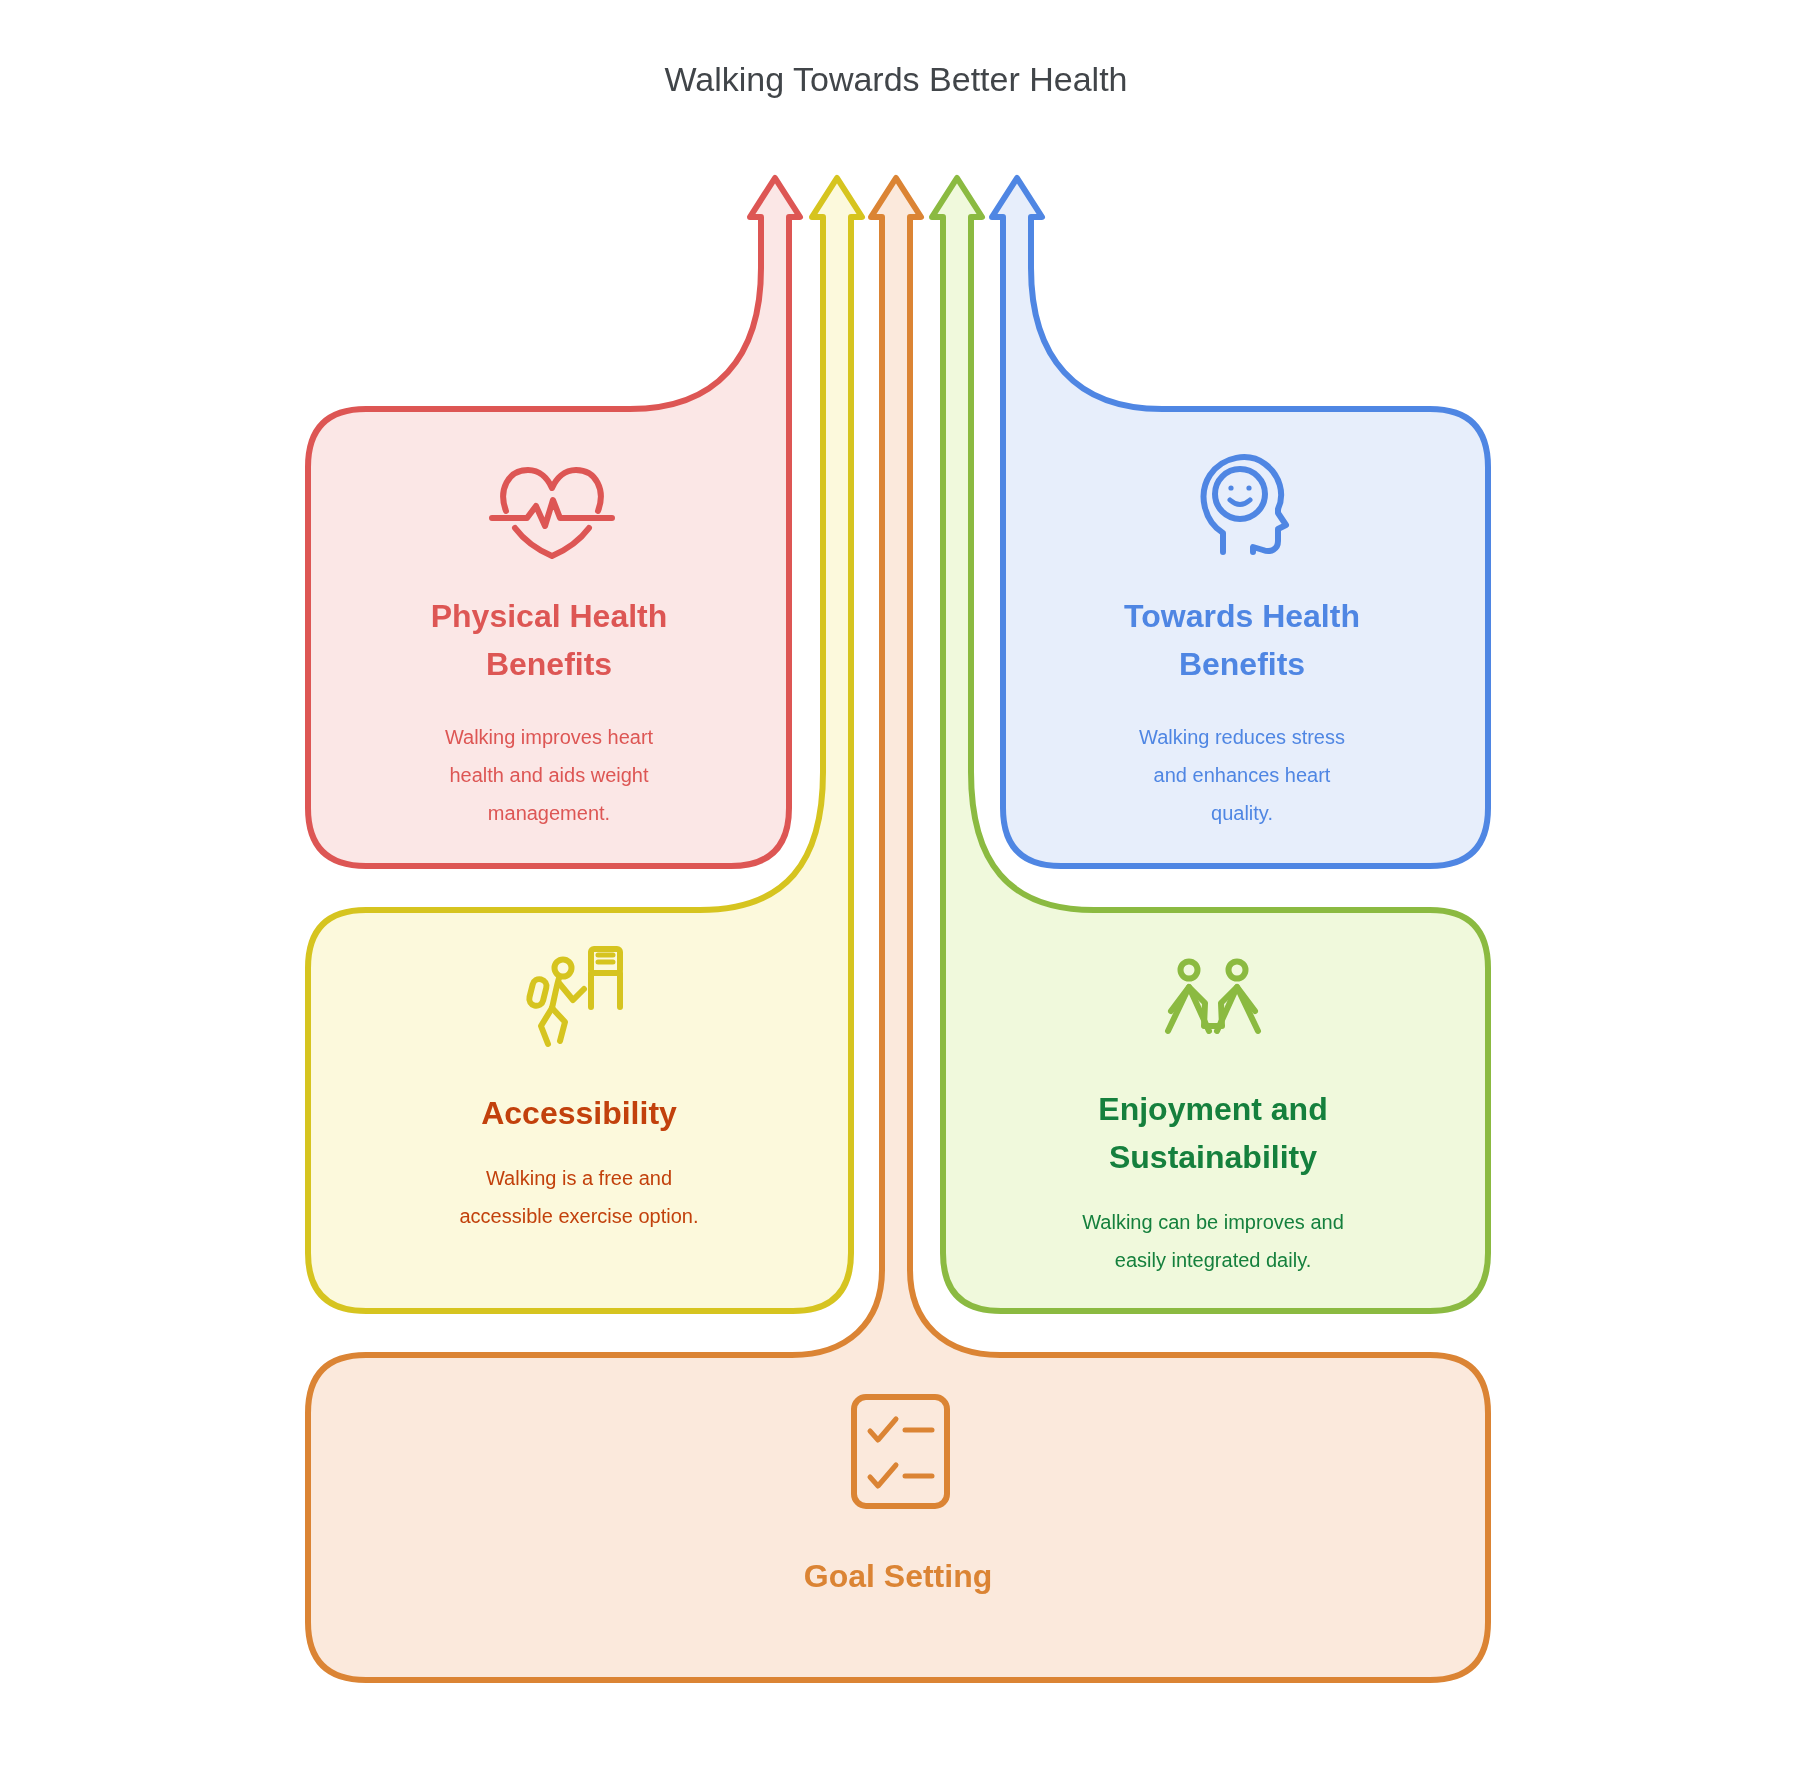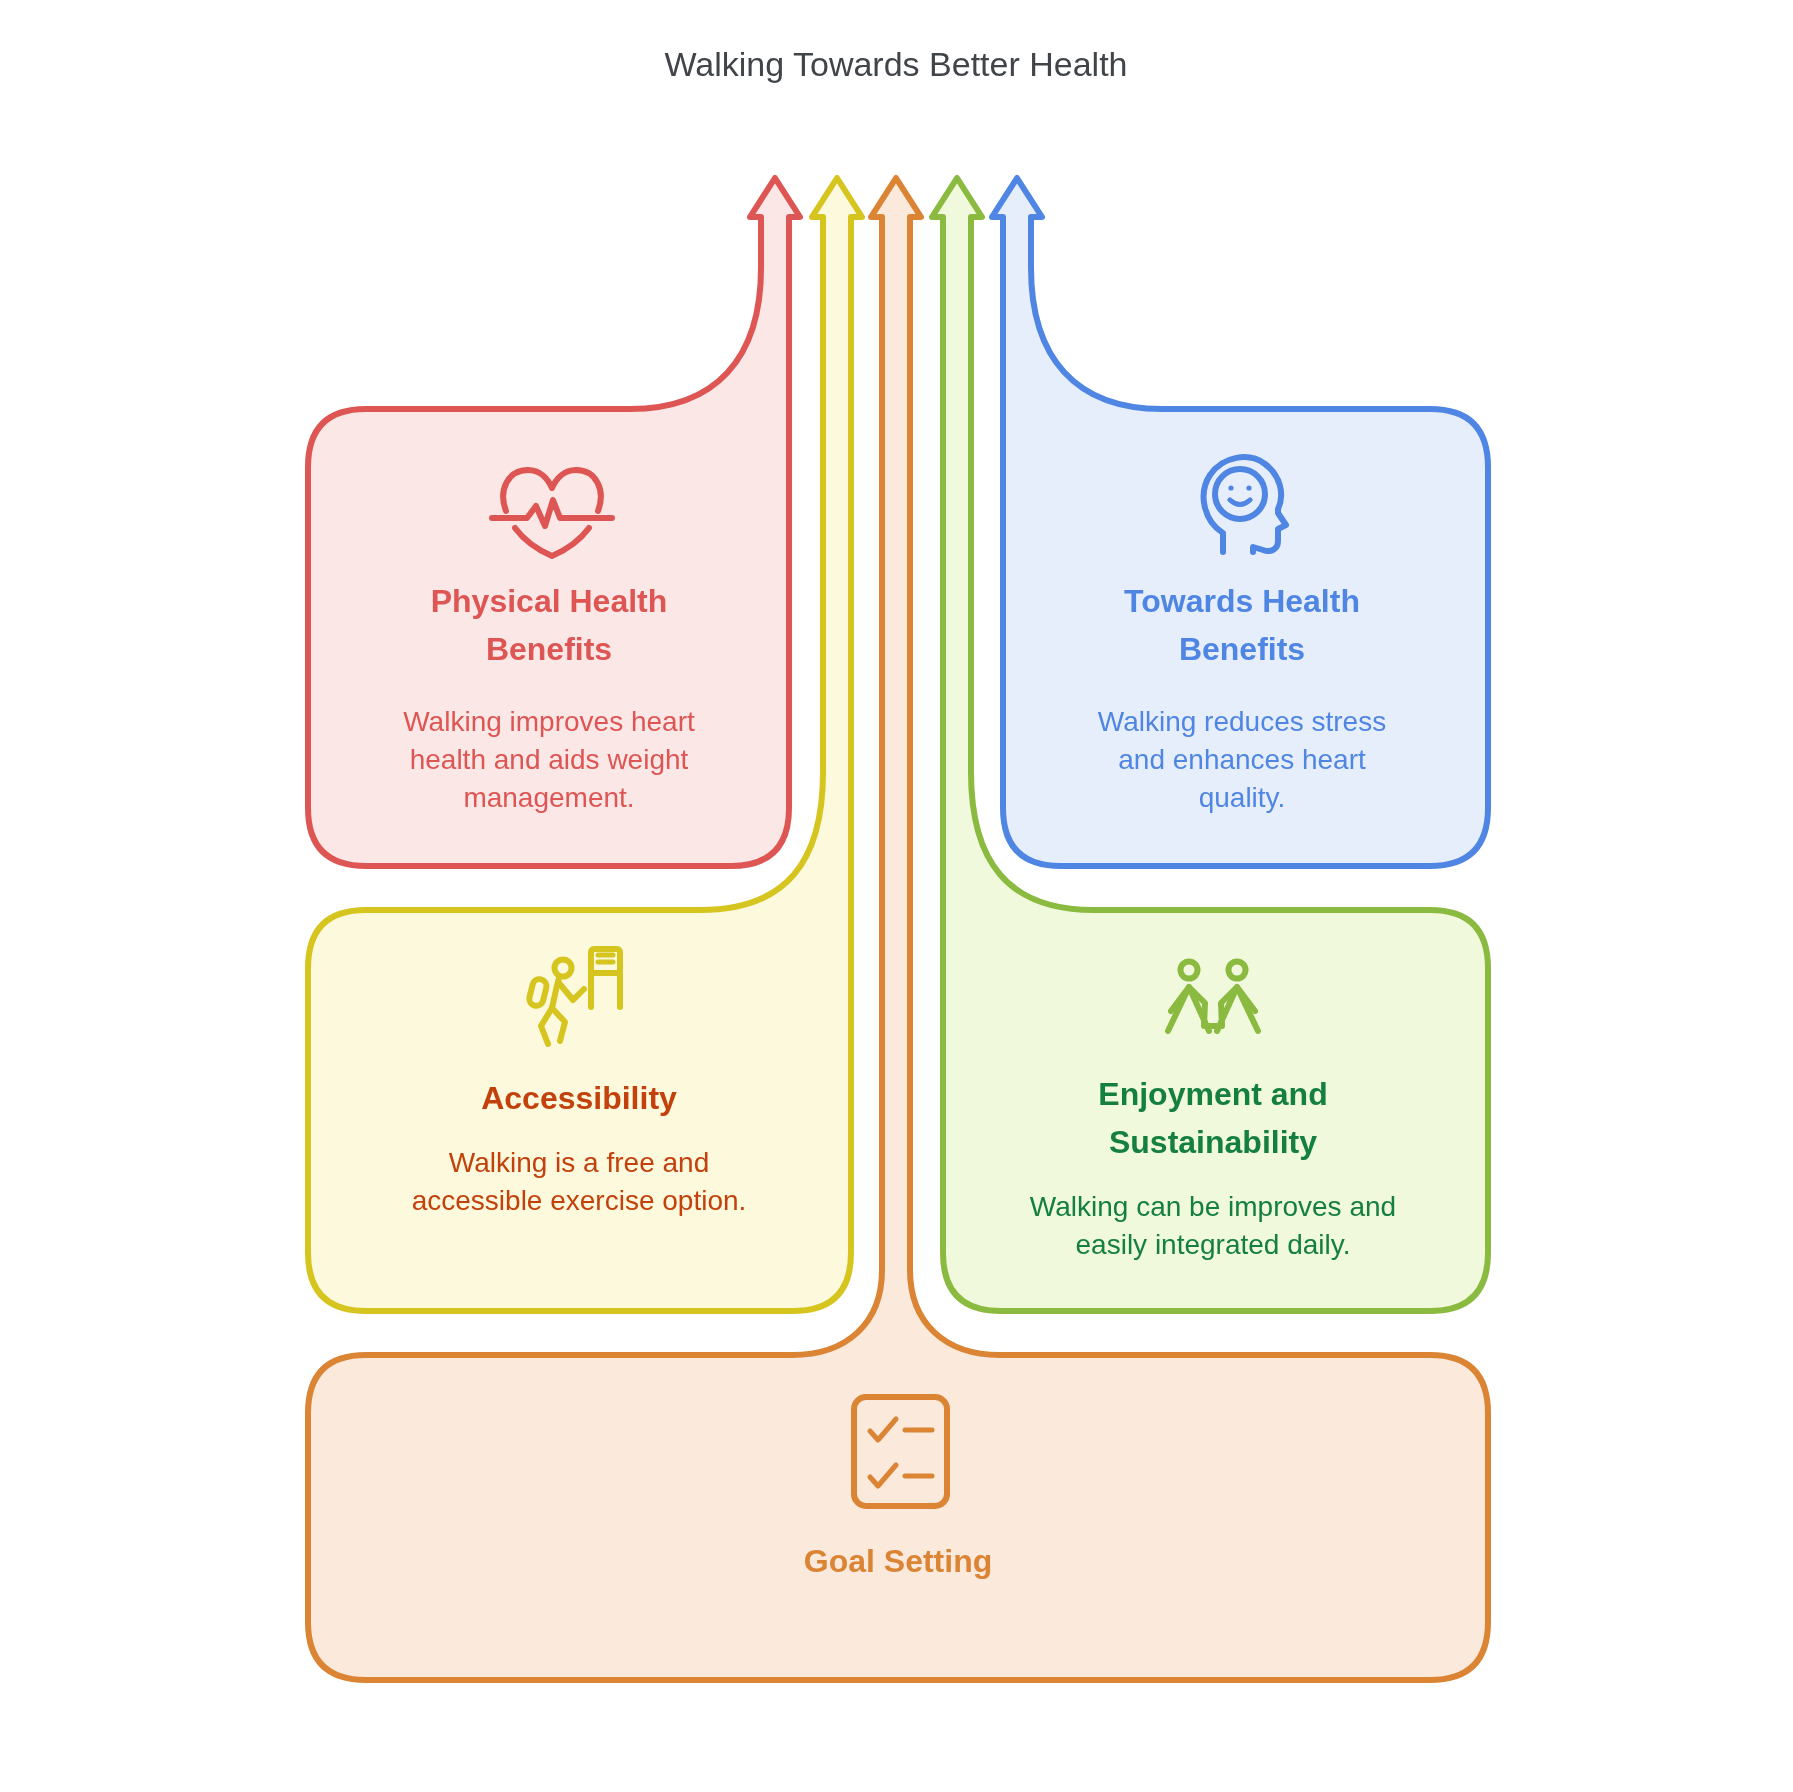--- a/index.html
+++ b/index.html
@@ -2,24 +2,24 @@
 <html><head>
 <meta charset="utf-8">
 <style>
   html,body{margin:0;padding:0;}
   body{
     width:1793px;height:1792px;position:relative;background:#ffffff;
     font-family:"Liberation Sans", sans-serif;overflow:hidden;
   }
   #stage{position:absolute;left:0;top:0;width:1793px;height:1792px;}
   svg#shapes{position:absolute;left:0;top:0;}
-  .txt{position:absolute;text-align:center;white-space:nowrap;}
+  .txt{position:absolute;text-align:center;white-space:nowrap;margin-top:15px;}
   .main-title{font-size:34px;font-weight:400;color:#414549;line-height:40px;}
   .card-title{font-size:32px;font-weight:700;line-height:48px;}
-  .card-desc{font-size:28px;font-weight:400;line-height:38px;}
+  .card-desc{font-size:20px;font-weight:400;line-height:38px;}
   .c-red{color:#DD5654;}
   .c-yellow{color:#c2410c;}
   .c-orange{color:#DB8434;}
   .c-green{color:#15803d;}
   .c-blue{color:#4F86E3;}
   .bubble{stroke-width:6;stroke-linejoin:round;stroke-linecap:round;}
   .ic{fill:none;stroke-width:6;stroke-linecap:round;stroke-linejoin:round;}
   .ic-thin{stroke-width:5;}
 </style>
 </head>

